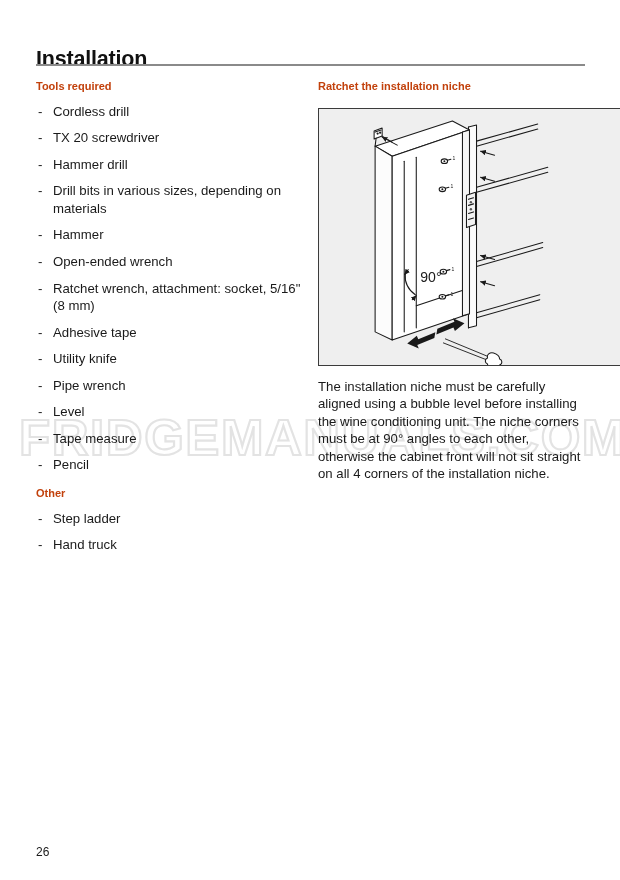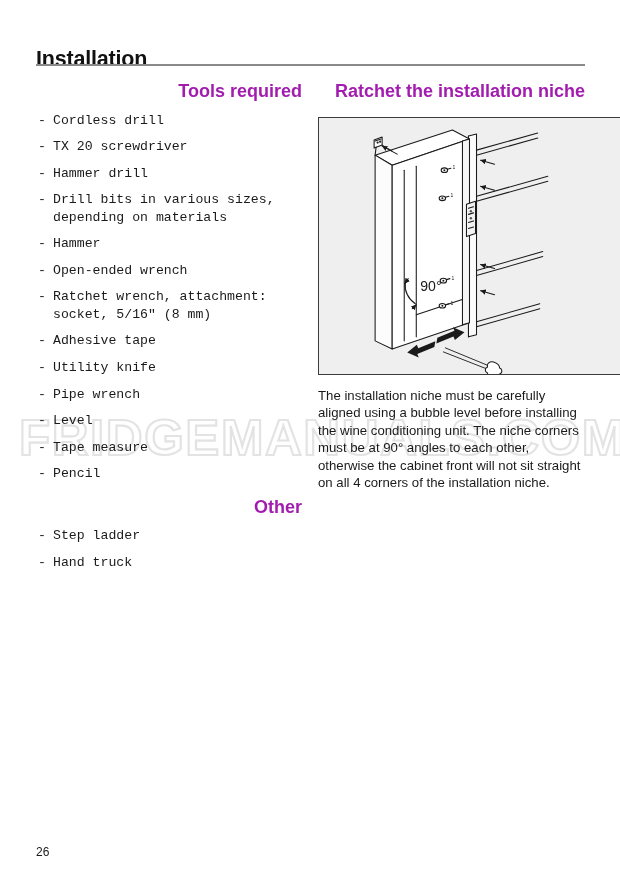--- a/index.html
+++ b/index.html
@@ -82,44 +82,42 @@
   }
   .col-right {
     position: absolute;
     left: 318px;
     top: 80px;
     width: 267px;
     z-index: 10;
   }
 
   .section-heading {
-    font-size: 18px;
+    font-size: 11px;
     font-weight: 700;
-    color: #a21caf;
+    color: #c2410c;
     margin: 0 0 9px 0;
     line-height: 1.25;
-    text-align: right;
   }
   .section-heading.other {
     margin-top: 13px;
   }
 
   ul.dash-list {
     list-style: none;
     margin: 0;
     padding: 0;
   }
   ul.dash-list li {
     position: relative;
     padding-left: 17px;
     font-size: 13.2px;
     line-height: 1.33;
     color: #1a1a1a;
     margin-bottom: 9px;
-    font-family: Liberation Mono, monospace;
   }
   ul.dash-list li::before {
     content: "-";
     position: absolute;
     left: 2px;
     top: 0;
     color: #1a1a1a;
   }
 
   

